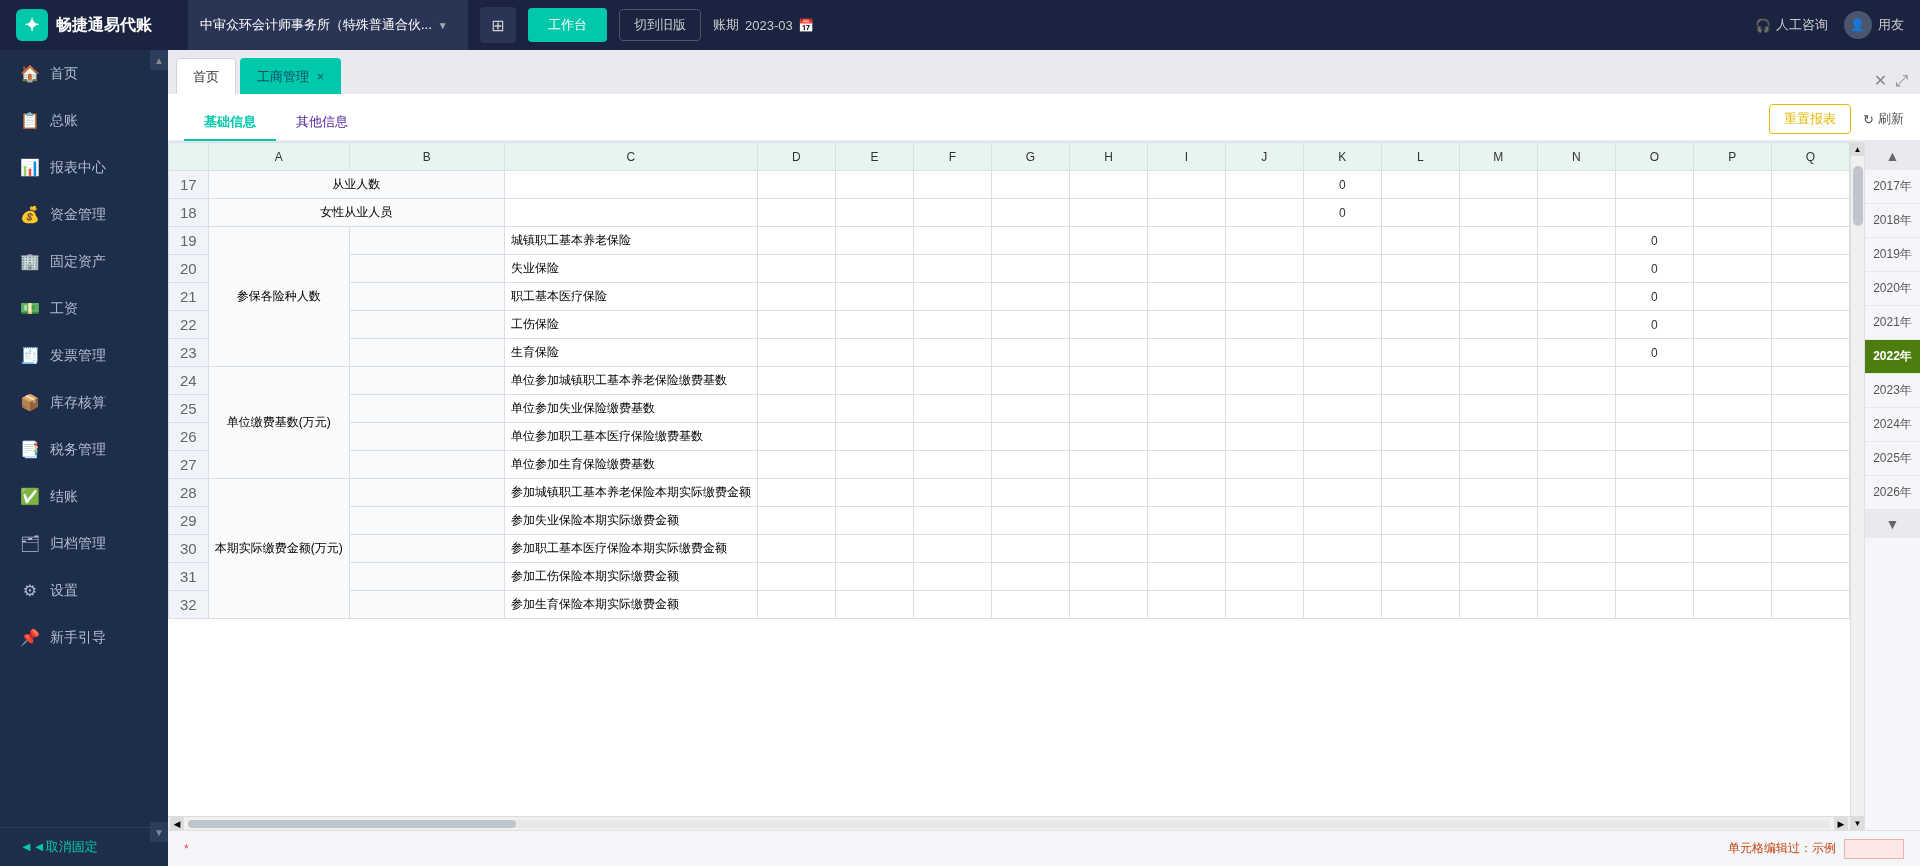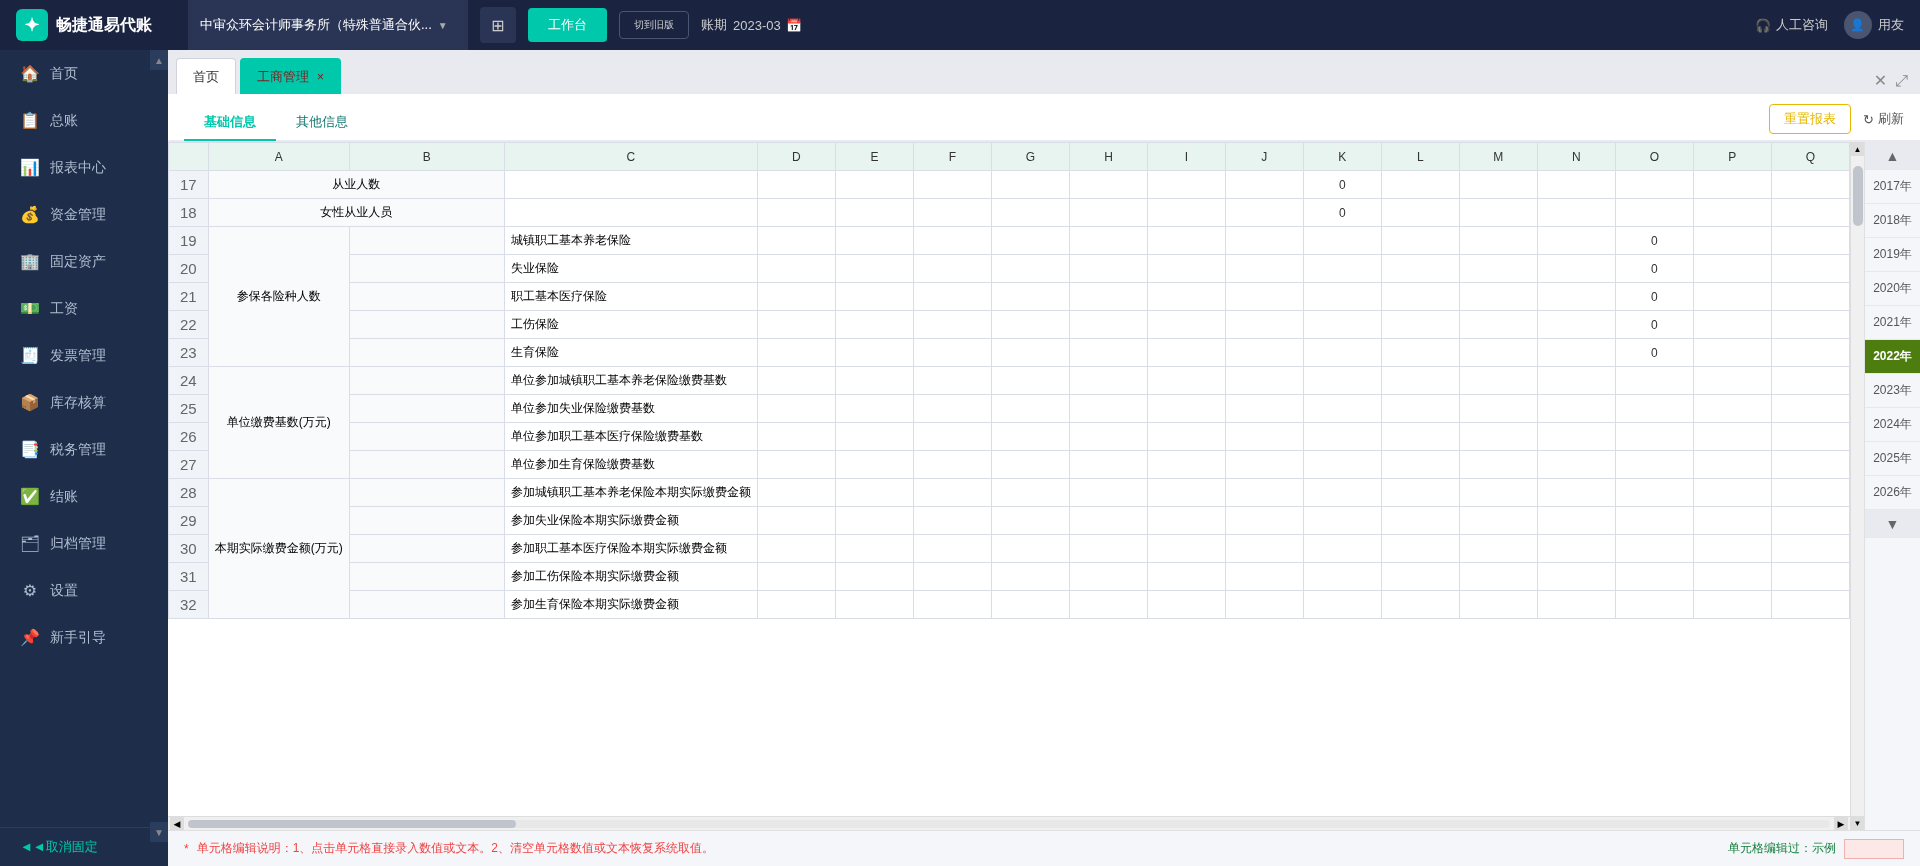--- a/index.html
+++ b/index.html
@@ -63,21 +63,21 @@
       padding: 8px 20px;
       font-size: 13px;
       cursor: pointer;
     }
     .old-version-btn {
       background: transparent;
       color: #ccc;
       border: 1px solid #4a5570;
       border-radius: 4px;
       padding: 6px 14px;
-      font-size: 10px;
+      font-size: 13px;
       cursor: pointer;
     }
     .period-area {
       display: flex;
       align-items: center;
       gap: 6px;
       color: #ccc;
       font-size: 13px;
       text-align: center;
     }
@@ -177,21 +177,21 @@
       font-size: 13px;
       border-radius: 4px 4px 0 0;
       background: #dde0e8;
       color: #555;
       border: 1px solid #d0d3db;
       border-bottom: none;
       margin-left: 4px;
     }
     .tab-item.active {
       background: #00c8aa;
-      color: #7f1d1d;
+      color: #0c4a6e;
       border-color: #00c8aa;
     }
     .tab-close { font-size: 12px; cursor: pointer; }
     .tab-home {
       background: white;
       color: #333;
       margin-left: 8px;
     }
     .window-controls {
       margin-left: auto;
@@ -219,21 +219,21 @@
       align-items: center;
       padding: 10px 16px 0;
       border-bottom: 2px solid #e8eaf0;
       gap: 0;
       flex-shrink: 0;
     }
     .sub-tab {
       padding: 8px 20px;
       font-size: 13px;
       cursor: pointer;
-      color: #0f766e;
+      color: #4c1d95;
       border-bottom: 2px solid transparent;
       margin-bottom: -2px;
     }
     .sub-tab.active {
       color: #00c8aa;
       border-bottom: 2px solid #00c8aa;
       font-weight: bold;
     }
     .sub-tab-actions {
       margin-left: auto;
@@ -367,21 +367,21 @@
       display: flex;
       align-items: center;
       padding: 0 16px;
       flex-shrink: 0;
       font-size: 12px;
       color: #e44;
       gap: 8px;
     }
     .bottom-right {
       margin-left: auto;
-      color: #15803d;
+      color: #c2410c;
       display: flex;
       align-items: center;
       gap: 8px;
     }
     .cell-edit-sample {
       display: inline-block;
       width: 60px;
       height: 20px;
       background: #fde8e8;
       border: 1px solid #f0b0b0;
@@ -974,21 +974,20 @@
           <div class="year-item">2024年</div>
           <div class="year-item">2025年</div>
           <div class="year-item">2026年</div>
           <div class="year-nav-btn">▼</div>
         </div>
 
       </div>
 
       <div class="bottom-bar">
         <span>*</span>
-        <span>单元格编辑说明：1、点击单元格直接录入数值或文本。2、清空单元格数值或文本恢复系统取值。</span>
         <div class="bottom-right">
           <span>单元格编辑过：示例</span>
           <span class="cell-edit-sample"></span>
         </div>
       </div>
 
     </div>
   </div>
 </div>
 

